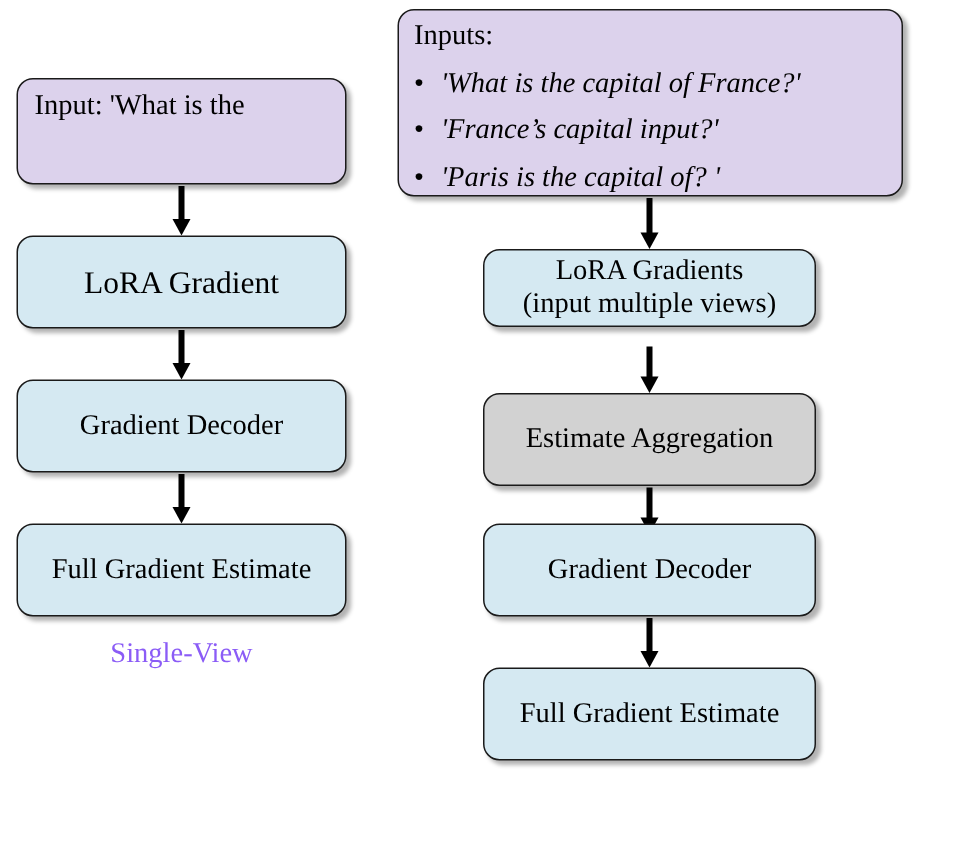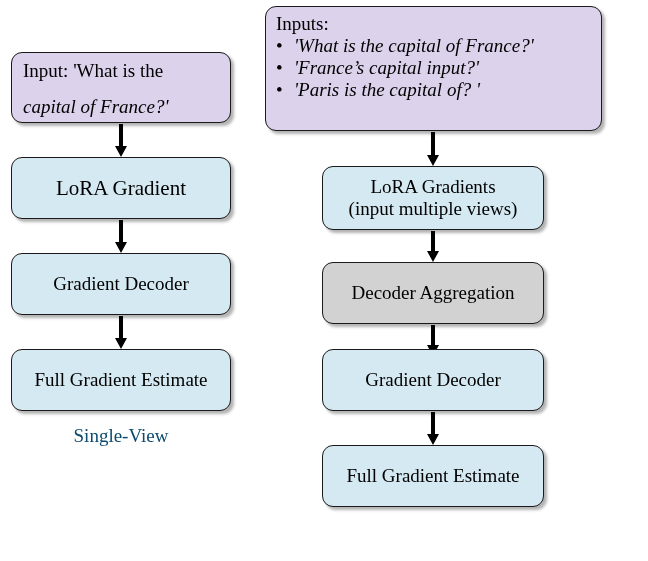--- a/index.html
+++ b/index.html
@@ -41,21 +41,21 @@
 
   .node .ln { display: block; white-space: nowrap; }
 
   .fill-purple { background: #dcd2ec; }
   .fill-blue   { background: #d5e9f2; }
   .fill-gray   { background: #d2d2d2; }
 
   
   .node.input-node {
     align-items: flex-start;
-    justify-content: flex-start;
+    justify-content: space-between;
     text-align: left;
     font-family: Liberation Serif, serif;
   }
 
   .input-line {
     white-space: nowrap;
     display: block;
   }
 
   .bullet-row {
@@ -93,31 +93,30 @@
     margin-left: -6px;
     border-left: 6px solid transparent;
     border-right: 6px solid transparent;
     border-top: 11px solid #000;
   }
 
   .caption {
     position: absolute;
     text-align: center;
     white-space: nowrap;
-    color: #0c4a6e;
+    color: #8b5cf6;
   }
 </style>
 </head>
 <body>
 
 <div id="diagram">
 
   <div class="node input-node fill-purple" style="left:11px; top:52px; width:220px; height:71px; padding:7px 11px 0 11px; font-size:19px;gap:14px;">
     <span class="input-line">Input: 'What is the</span>
-    <span class="input-line it">capital of France?'</span>
   </div>
 
   <div class="arrow" style="left:121px; top:124px; height:33px;">
     <div class="shaft" style="height:23px;"></div>
     <div class="head" style="top:22px;"></div>
   </div>
 
   <div class="node fill-blue" style="left:11px; top:157px; width:220px; height:62px; font-size:21px;">
     <span class="ln">LoRA Gradient</span>
   </div>
@@ -159,32 +158,32 @@
       <span class="bullet-dot">•</span>
       <span class="it">'Paris is the capital of? '</span>
     </span>
   </div>
 
   <div class="arrow" style="left:433px; top:132px; height:34px;">
     <div class="shaft" style="height:24px;"></div>
     <div class="head" style="top:23px;"></div>
   </div>
 
-  <div class="node fill-blue" style="left:322px; top:166px; width:222px; height:64px; font-size:19px;">
+  <div class="node fill-blue" style="left:322px; top:166px; width:222px; height:52px; font-size:19px;">
     <span class="ln">LoRA Gradients</span>
     <span class="ln">(input multiple views)</span>
   </div>
 
   <div class="arrow" style="left:433px; top:231px; height:31px;">
     <div class="shaft" style="height:21px;"></div>
     <div class="head" style="top:20px;"></div>
   </div>
 
   <div class="node fill-gray" style="left:322px; top:262px; width:222px; height:62px; font-size:19px;">
-    <span class="ln">Decoder Aggregation</span>
+    <span class="ln">Estimate Aggregation</span>
   </div>
 
   <div class="arrow" style="left:433px; top:325px; height:31px;">
     <div class="shaft" style="height:21px;"></div>
     <div class="head" style="top:20px;"></div>
   </div>
 
   <div class="node fill-blue" style="left:322px; top:349px; width:222px; height:62px; font-size:19px;">
     <span class="ln">Gradient Decoder</span>
   </div>

